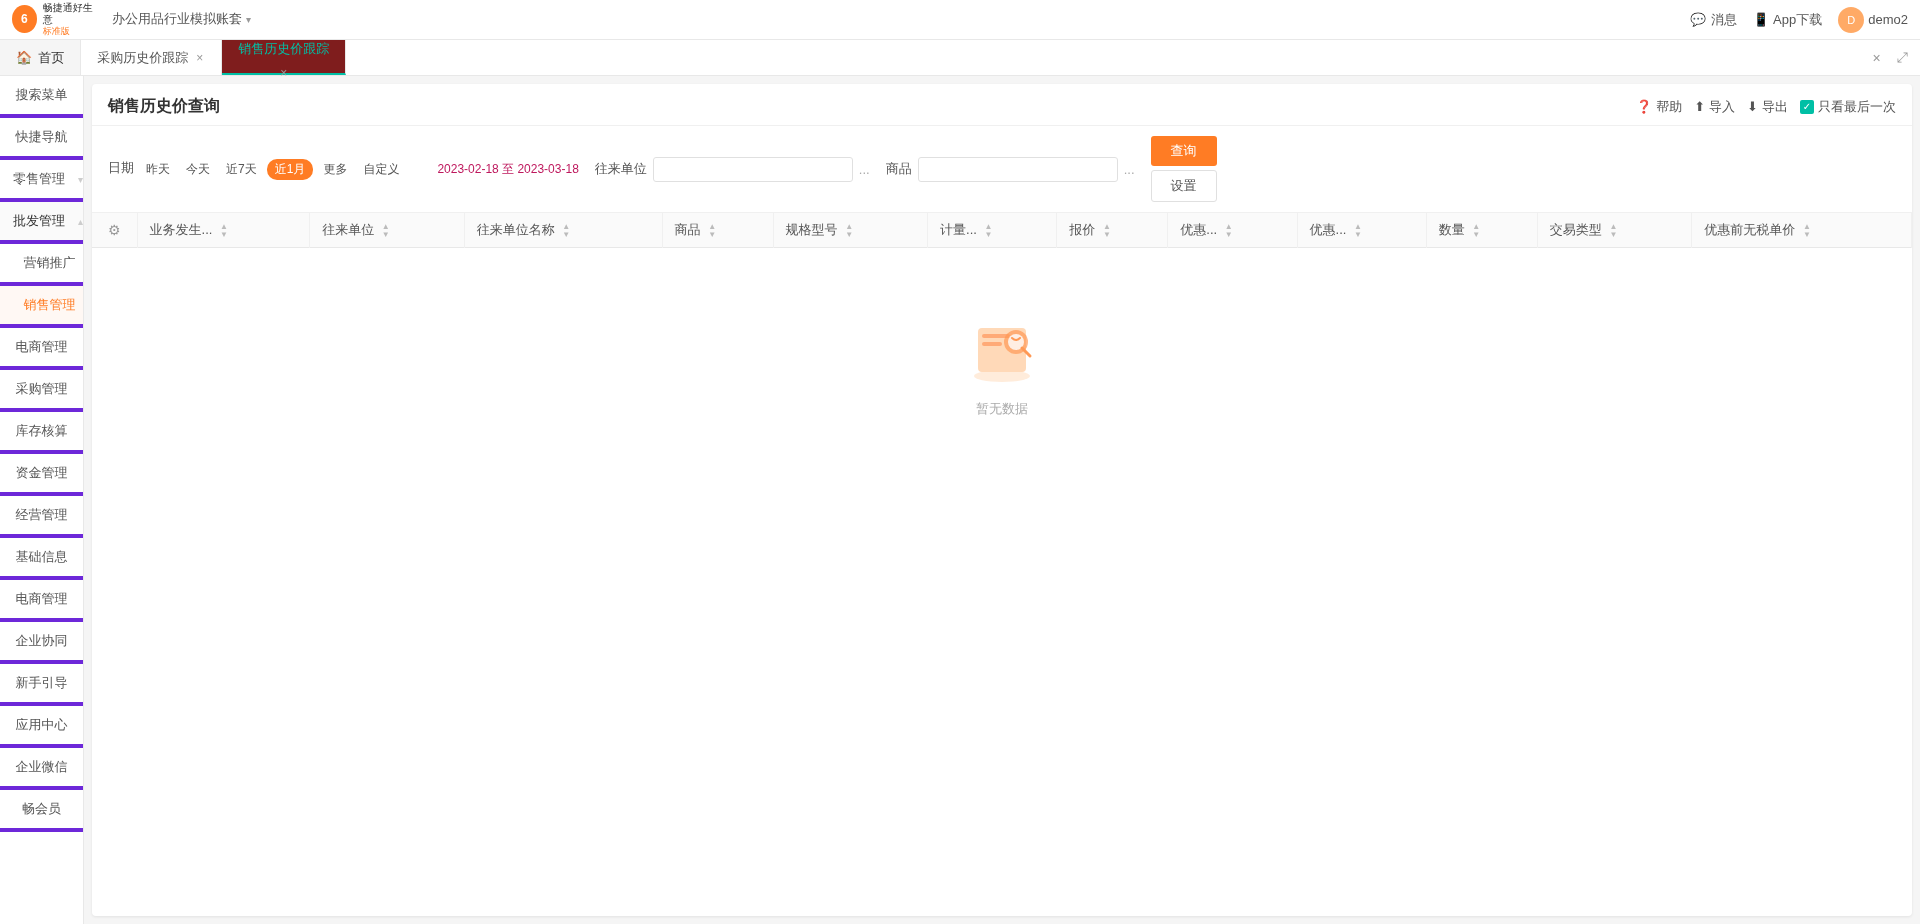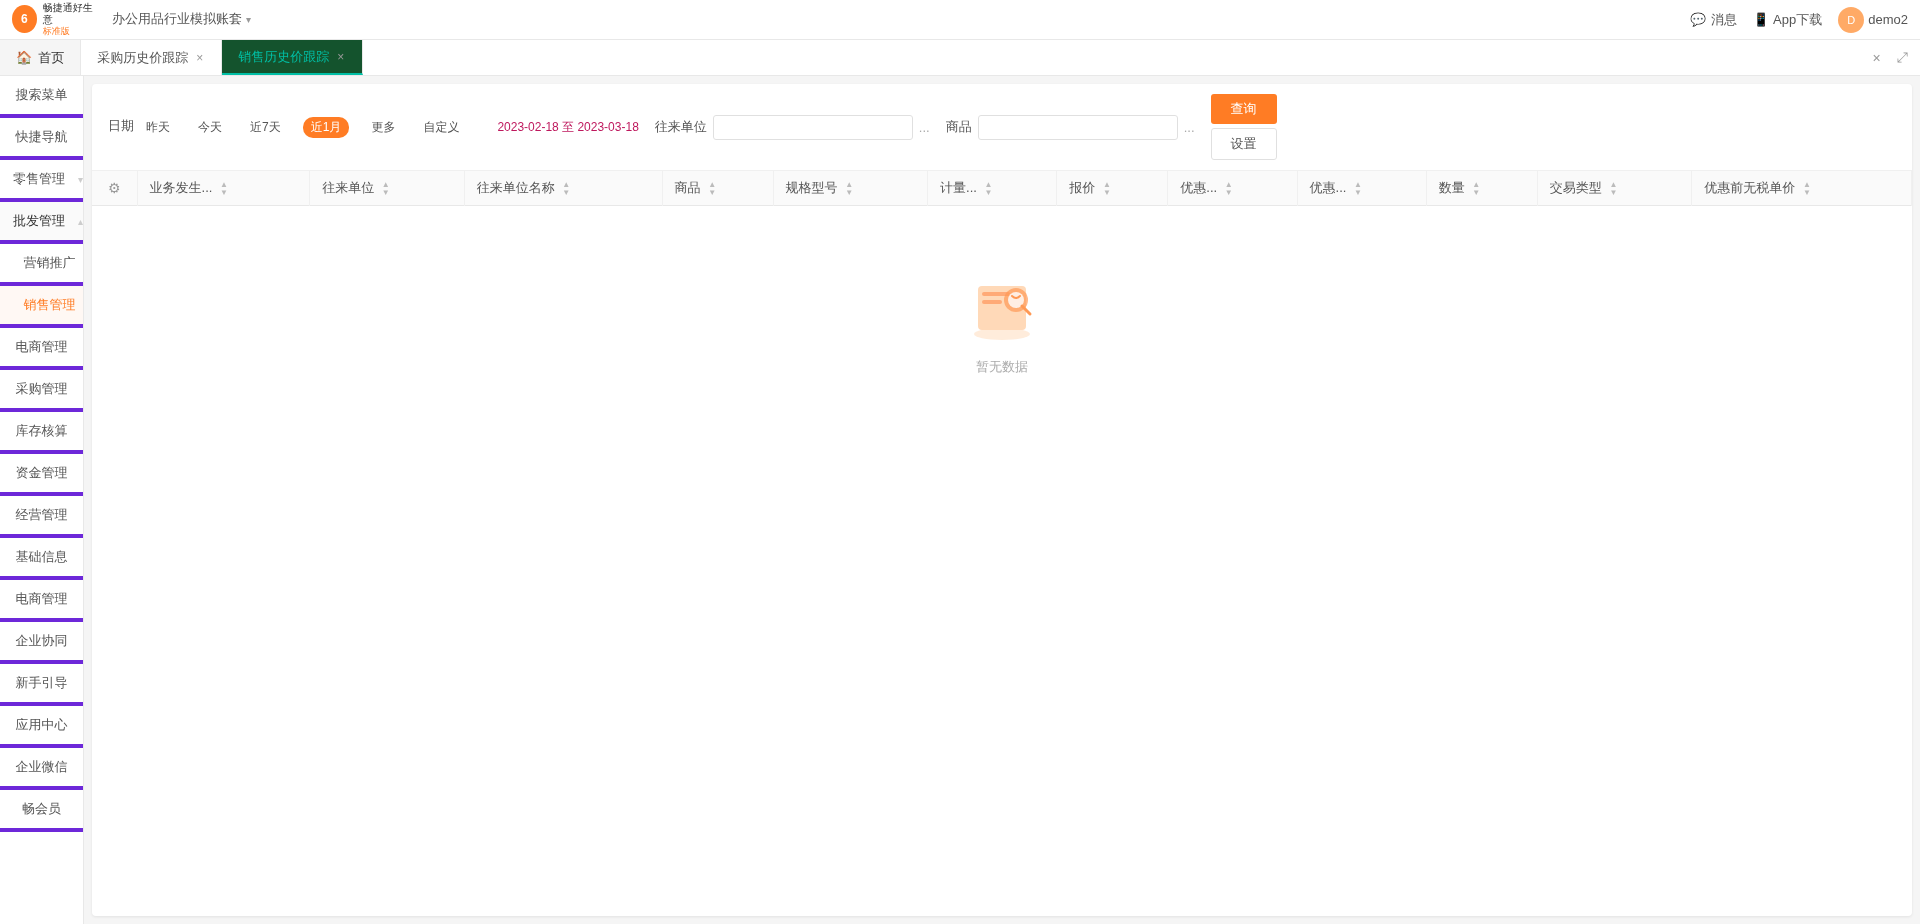--- a/index.html
+++ b/index.html
@@ -103,23 +103,24 @@
       border-right: 1px solid #e8e8e8;
       white-space: nowrap;
       position: relative;
     }
     .tab.home-tab {
       background: #f5f5f5;
       color: #333;
       font-weight: 500;
     }
     .tab.active {
-      background: #14532d;
+      background: #7f1d1d;
       color: #00bfa5;
       border-bottom: 2px solid #00bfa5;
+      flex-direction: column;
     }
     .tab-close {
       font-size: 12px;
       color: #999;
       cursor: pointer;
       padding: 2px;
       border-radius: 2px;
     }
     .tab-bar-actions {
       margin-left: auto;
@@ -254,21 +255,21 @@
       gap: 6px;
     }
     .filter-label {
       color: #555;
       font-size: 13px;
       white-space: nowrap;
     }
     .date-btns {
       display: flex;
       align-items: center;
-      gap: 16px;
+      gap: 4px;
     }
     .date-btn {
       padding: 2px 6px;
       border: none;
       background: transparent;
       color: #555;
       cursor: pointer;
       font-size: 12px;
       border-radius: 3px;
     }
@@ -498,20 +499,41 @@
       <span class="item-text">企业微信</span>
     </div>
     <div class="sidebar-item">
       <span class="item-text">畅会员</span>
     </div>
   </div>
 
   <div class="content-area">
     <div class="page">
 
+      <div class="page-header">
+        <h1 class="page-title">销售历史价查询</h1>
+        <div class="page-header-actions">
+          <div class="header-action-item">
+            <span>❓</span>
+            <span>帮助</span>
+          </div>
+          <div class="header-action-item">
+            <span>⬆</span>
+            <span>导入</span>
+          </div>
+          <div class="header-action-item">
+            <span>⬇</span>
+            <span>导出</span>
+          </div>
+          <div class="checkbox-item">
+            <div class="checkbox-blue">✓</div>
+            <span>只看最后一次</span>
+          </div>
+        </div>
+      </div>
 
       <div class="filter-bar">
         <div class="filter-group">
           <span class="filter-label">日期</span>
           <div class="date-btns">
             <button class="date-btn">昨天</button>
             <button class="date-btn">今天</button>
             <button class="date-btn">近7天</button>
             <button class="date-btn active">近1月</button>
             <button class="date-btn">更多</button>

